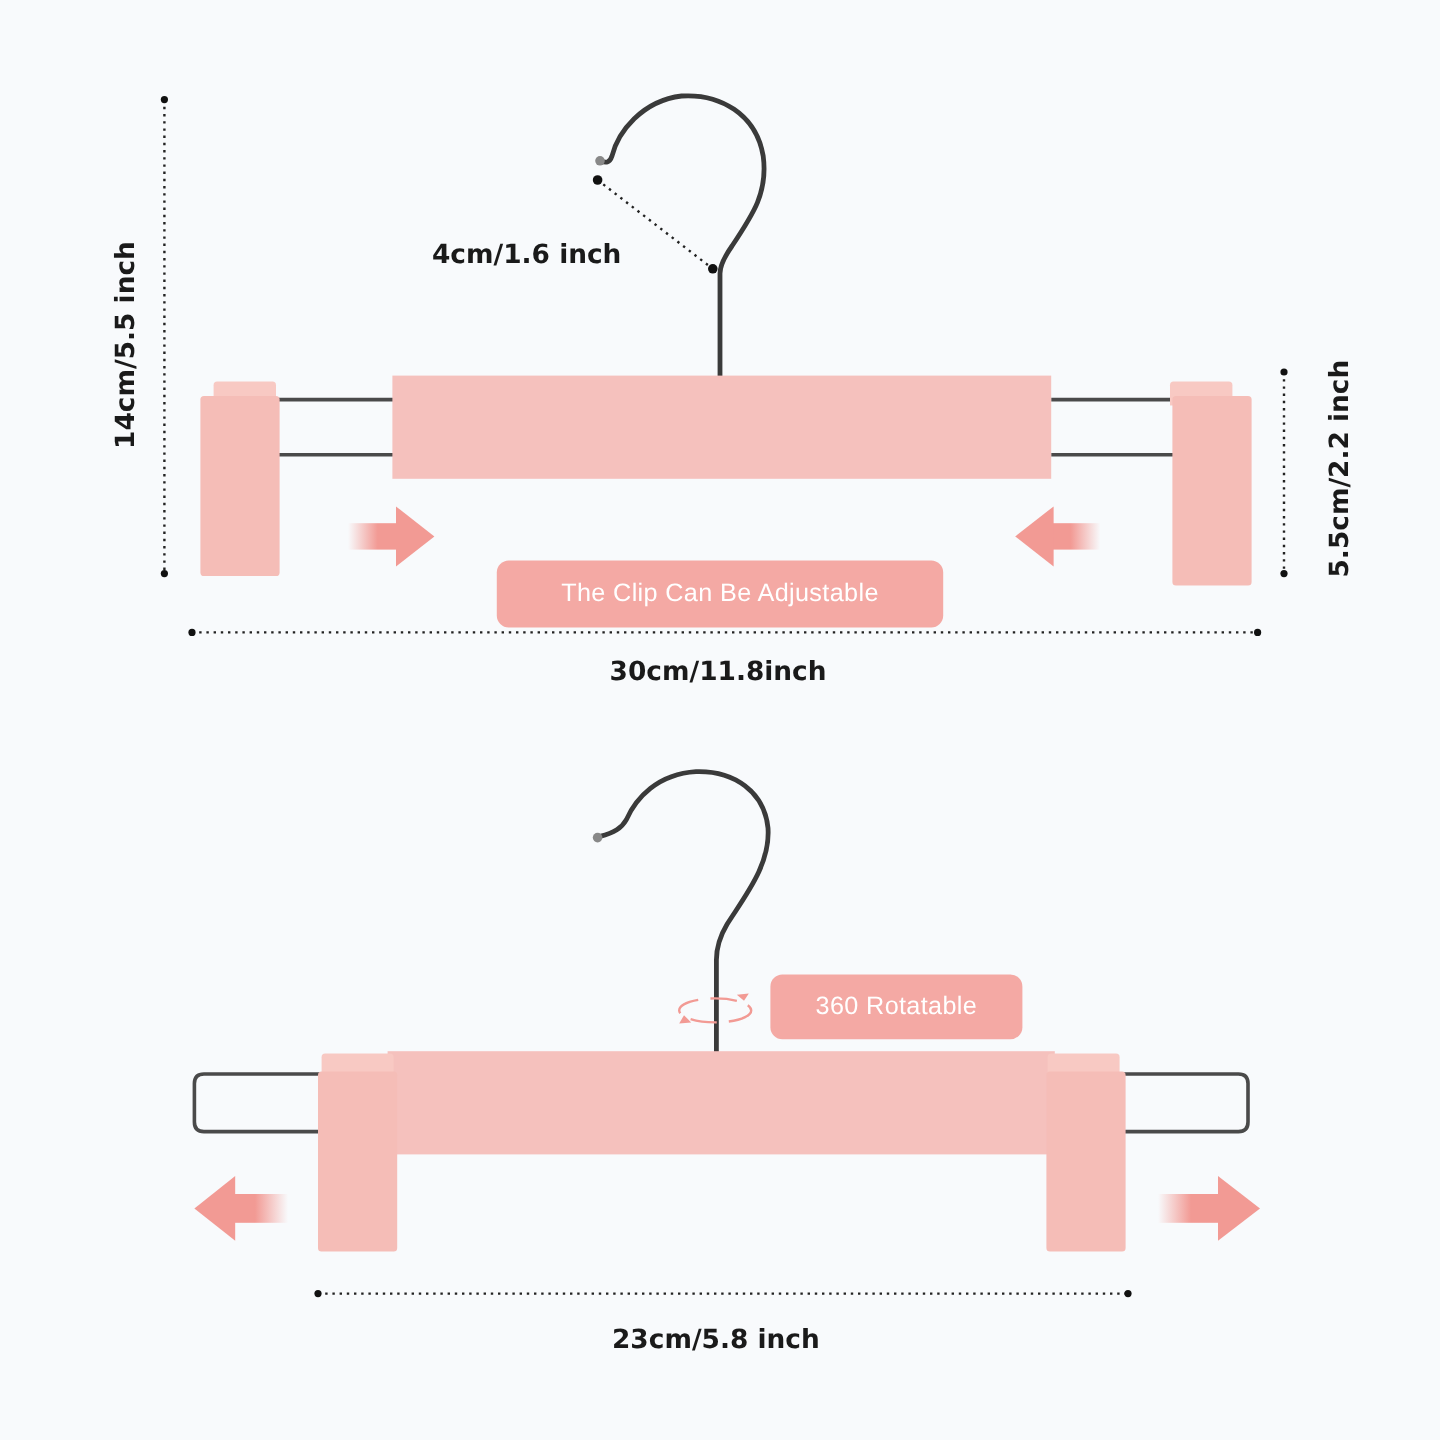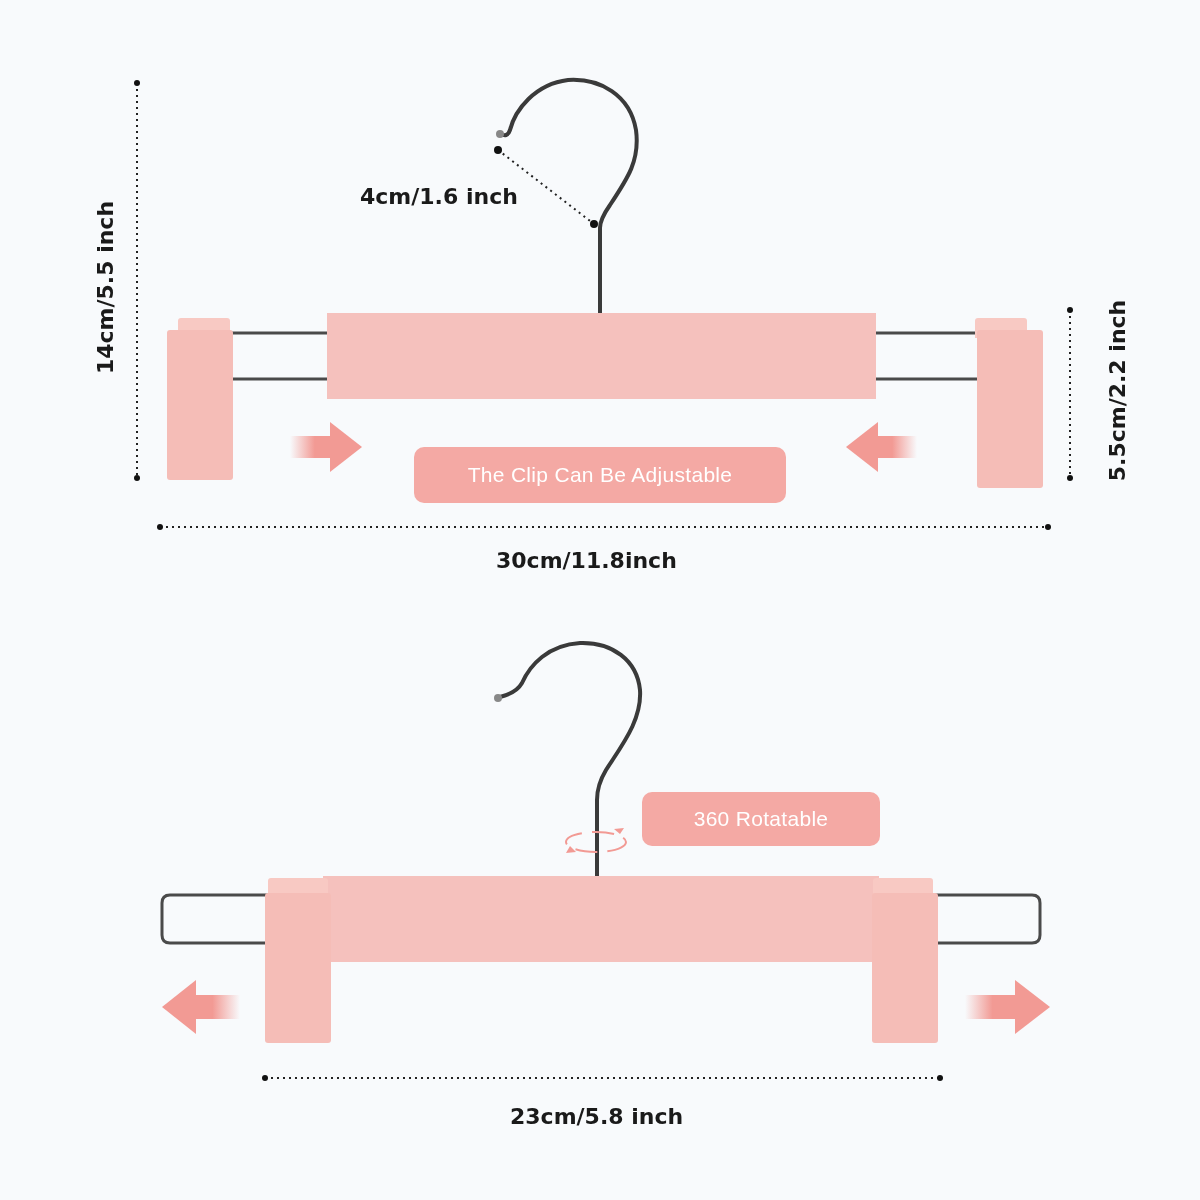--- a/index.html
+++ b/index.html
@@ -1,19 +1,19 @@
 <!DOCTYPE html>
 <html><head>
 <meta charset="utf-8">
 <style>
   html, body { margin:0; padding:0; }
   body { width:1200px; height:1200px; background:#f8fafc; position:relative; overflow:hidden; font-family:"DejaVu Sans", sans-serif; }
   .label { position:absolute; font-weight:bold; color:#1a1a1a; font-size:22px; white-space:nowrap; }
   .vlabel { position:absolute; font-weight:bold; color:#1a1a1a; font-size:22px; white-space:nowrap; transform:rotate(-90deg); transform-origin:center center; }
-  .pill { position:absolute; background:#f4a9a4; color:#fff; font-size:21px; border-radius:10px; display:flex; align-items:center; justify-content:center; font-family:"Liberation Sans", sans-serif; letter-spacing:0.3px; }
+  .pill { position:absolute; background:#f4a9a4; color:#fff; font-size:21px; border-radius:10px; display:flex; align-items:center; justify-content:center; font-family:"Liberation Sans", sans-serif; letter-spacing:0.3px;margin-top:20px; }
   .bar { position:absolute; background:#f5c1bd; }
   .clip { position:absolute; background:#f5bdb7; border-radius:3px; }
   .clip-top { position:absolute; background:#f8c9c3; border-radius:3px 3px 0 0; }
   svg { position:absolute; left:0; top:0; }
 </style>
 </head>
 <body>
 
 <svg width="1200" height="1200">
   <defs>
@@ -106,21 +106,21 @@
 <div class="clip" style="left:167px;top:330px;width:66px;height:150px;"></div>
 <div class="clip-top" style="left:975px;top:318px;width:52px;height:20px;"></div>
 <div class="clip" style="left:977px;top:330px;width:66px;height:158px;"></div>
 
 <div class="bar" style="left:323px;top:876px;width:556px;height:86px;"></div>
 <div class="clip-top" style="left:268px;top:878px;width:60px;height:22px;"></div>
 <div class="clip" style="left:265px;top:893px;width:66px;height:150px;"></div>
 <div class="clip-top" style="left:873px;top:878px;width:60px;height:22px;"></div>
 <div class="clip" style="left:872px;top:893px;width:66px;height:150px;"></div>
 
-<div class="label" style="left:360px;top:184px;">4cm/1.6 inch</div>
+<div class="label" style="left:360px;top:200px;">4cm/1.6 inch</div>
 <div class="vlabel" style="left:10px;top:275px;width:190px;text-align:center;">14cm/5.5 inch</div>
 <div class="vlabel" style="left:1022px;top:378px;width:190px;text-align:center;">5.5cm/2.2 inch</div>
-<div class="label" style="left:496px;top:548px;">30cm/11.8inch</div>
+<div class="label" style="left:508px;top:548px;">30cm/11.8inch</div>
 
 <div class="pill" style="left:414px;top:447px;width:372px;height:56px;">The Clip Can Be Adjustable</div>
-<div class="pill" style="left:642px;top:792px;width:238px;height:54px;">360 Rotatable</div>
+<div class="pill" style="left:642px;top:792px;width:210px;height:54px;">360 Rotatable</div>
 
 <div class="label" style="left:510px;top:1104px;">23cm/5.8 inch</div>
 
 </body></html>

